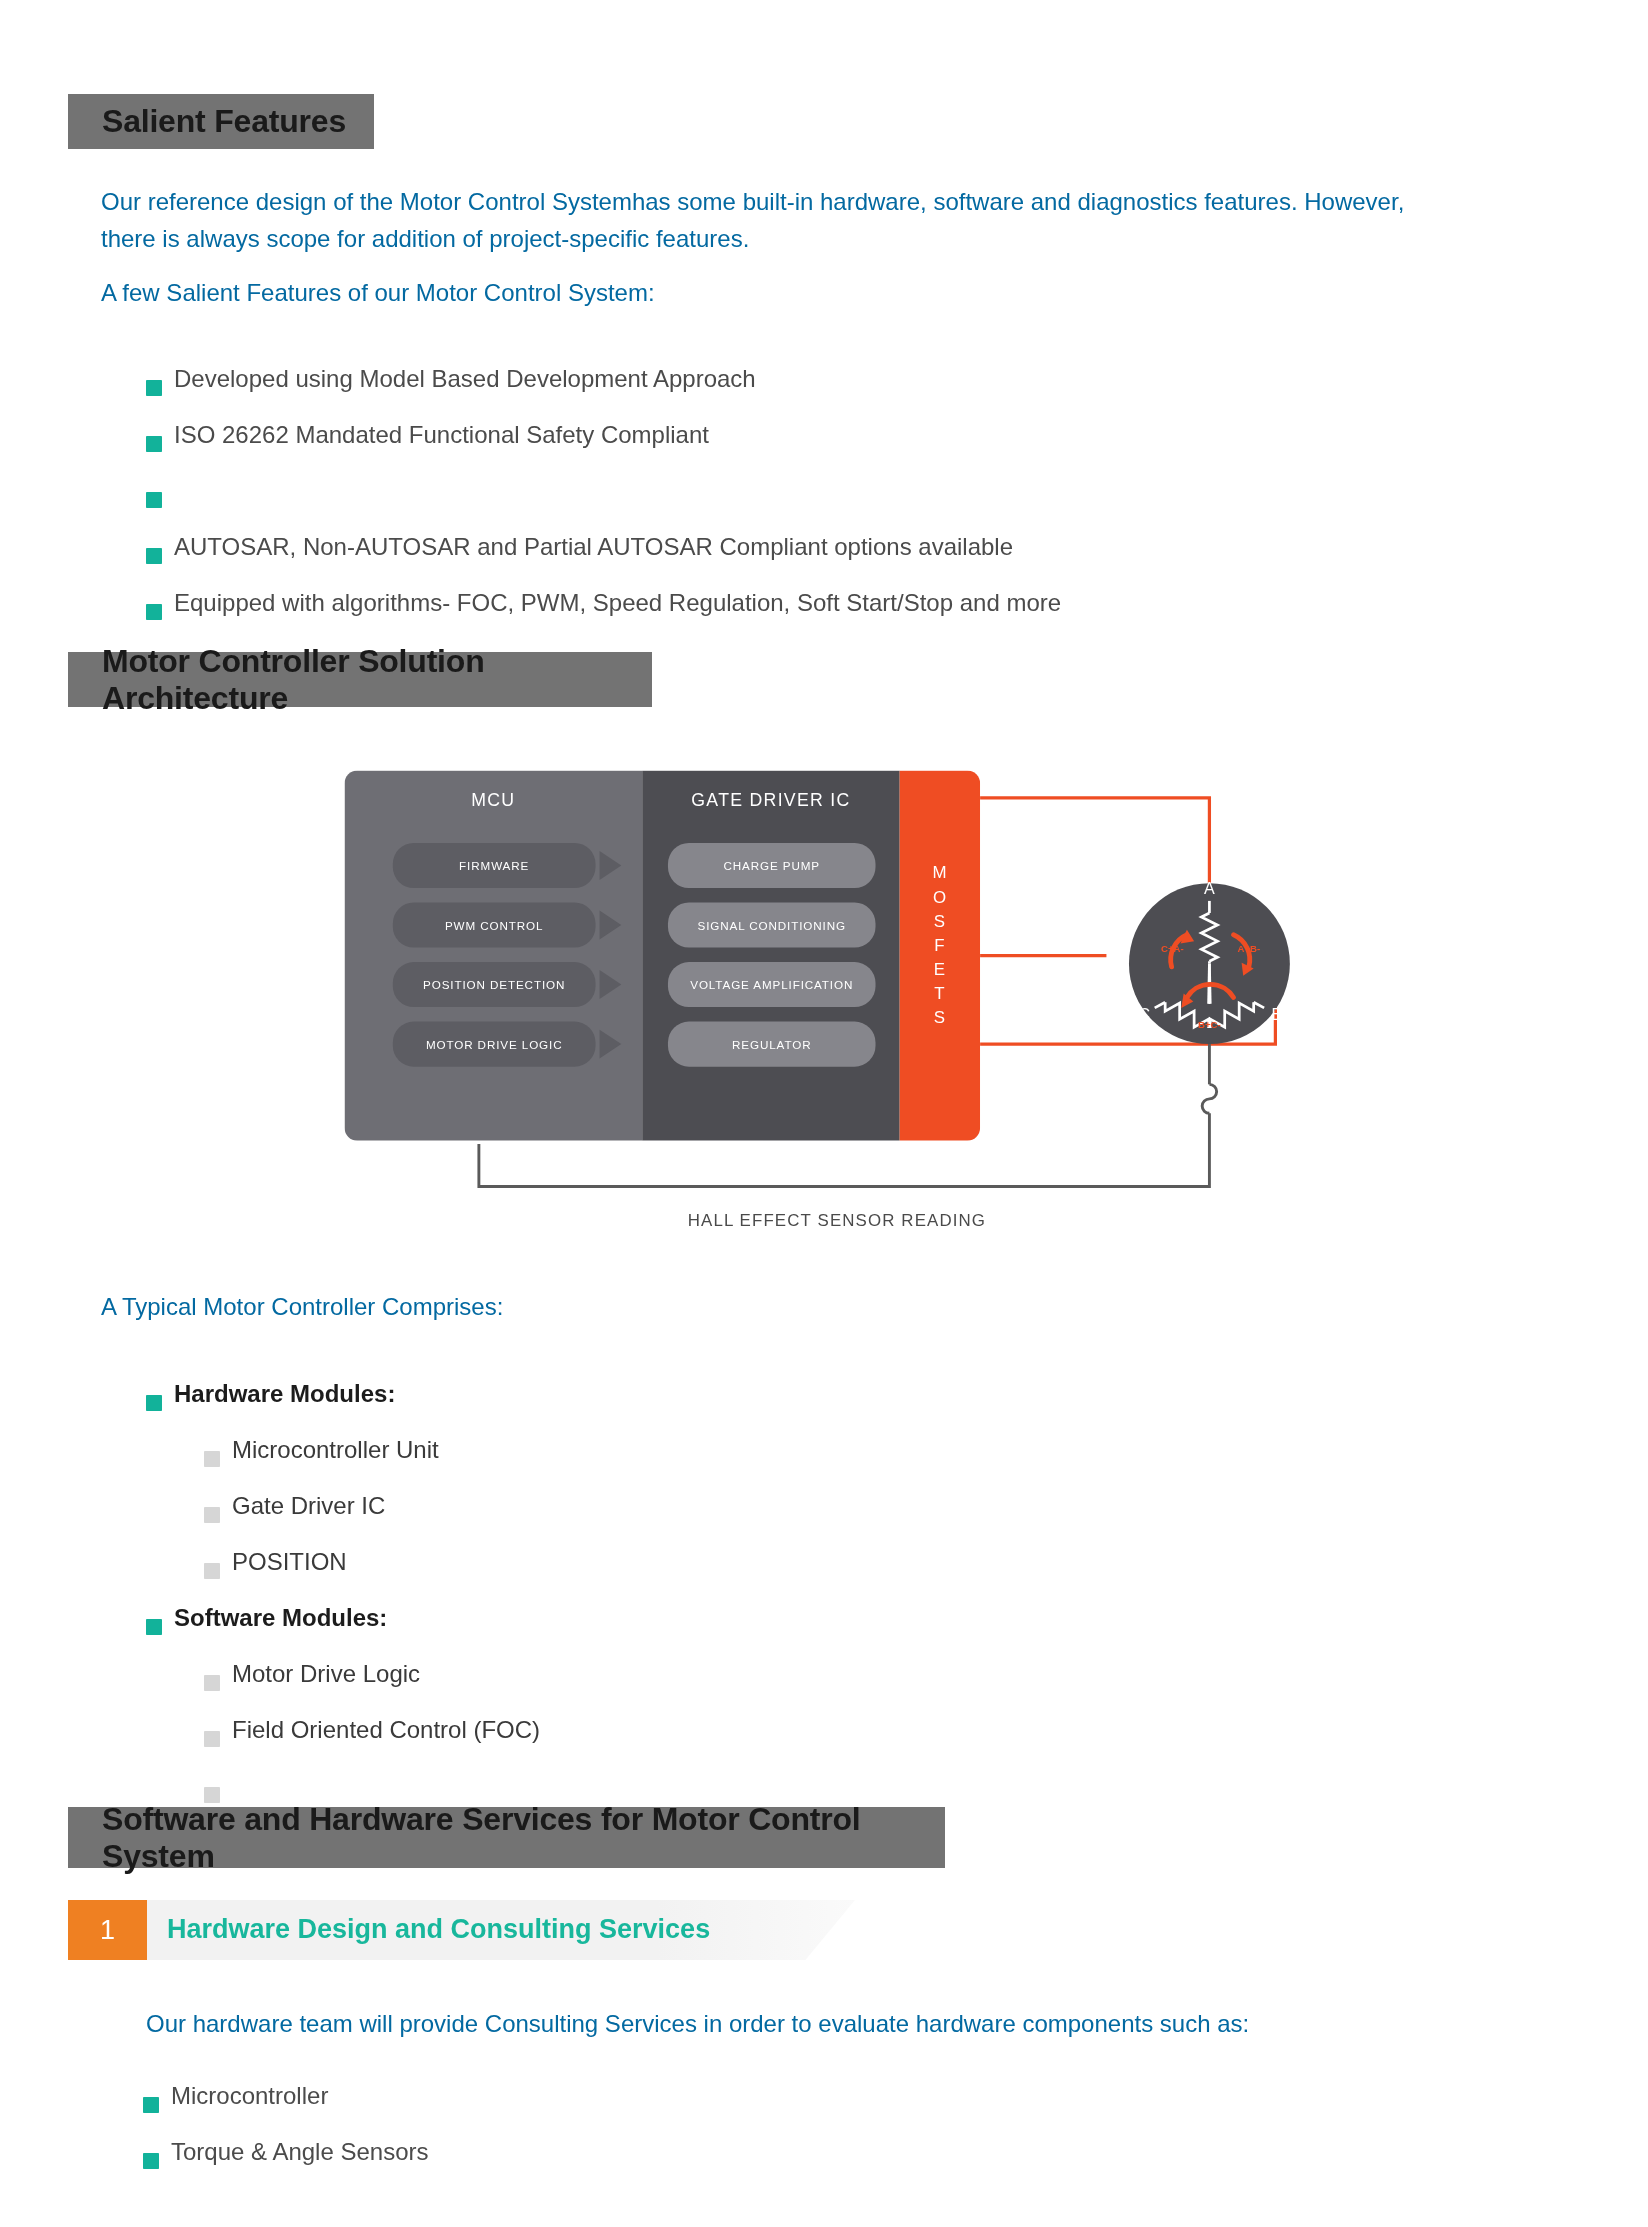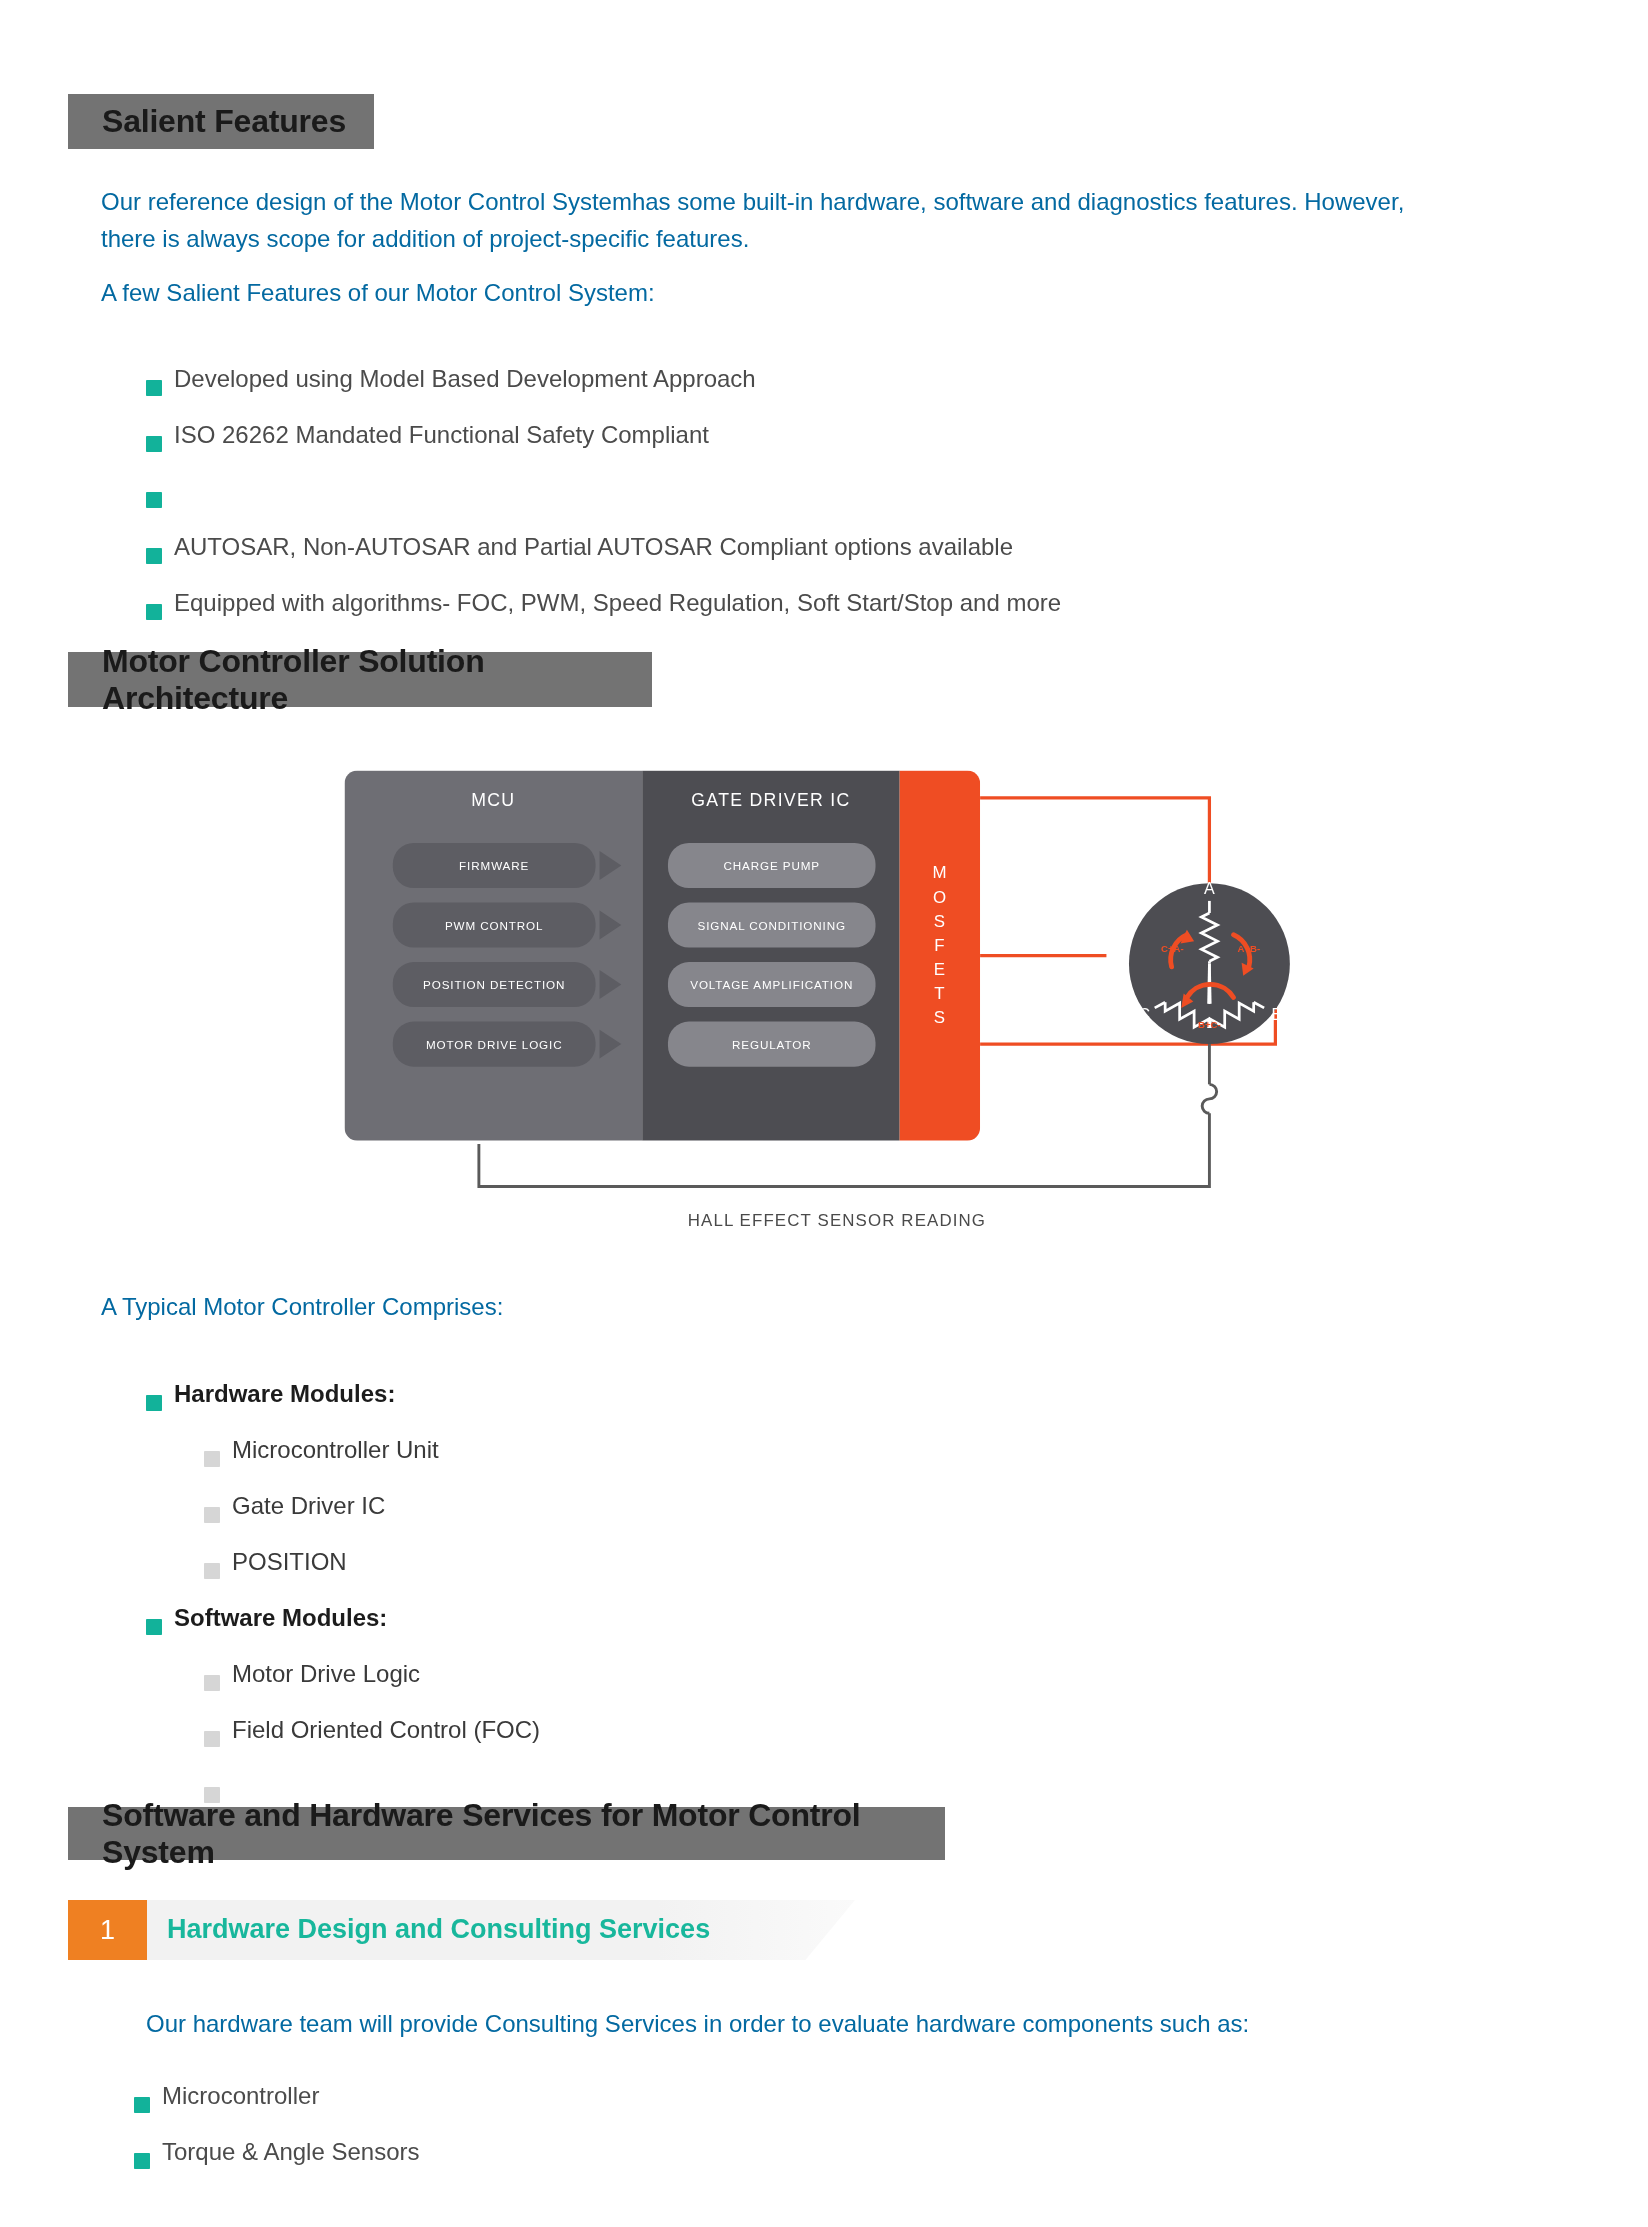--- a/index.html
+++ b/index.html
@@ -284,33 +284,33 @@
     </div>
     <div class="brow" style="margin-left:58px;">
       <div class="bsq grey"></div>
       <div class="btxt plain">Field Oriented Control (FOC)</div>
     </div>
     <div class="brow" style="margin-left:58px;">
       <div class="bsq grey"></div>
     </div>
   </div>
 
-  <div class="sec-band" style="left:68px;top:1807px;width:877px;height:53px;">
+  <div class="sec-band" style="left:68px;top:1807px;width:877px;height:61px;">
     <span>Software and Hardware Services for Motor Control System</span>
   </div>
 
   <div class="svc-band" style="left:147px;top:1900px;width:708px;height:60px;"></div>
   <div class="num-badge" style="left:68px;top:1900px;width:79px;height:60px;">
     <span>1</span>
   </div>
   <div class="svc-label" style="left:167px;top:1914px;">Hardware Design and Consulting Services</div>
 
   <div class="para" style="left:146px;top:2005px;width:1368px;">Our hardware team will provide Consulting Services in order to evaluate hardware components such as:</div>
 
-  <div class="blist" style="left:134px;top:2057px;width:1368px;">
+  <div class="blist" style="left:143px;top:2057px;width:1368px;">
     <div class="brow">
       <div class="bsq"></div>
       <div class="btxt">Microcontroller</div>
     </div>
     <div class="brow">
       <div class="bsq"></div>
       <div class="btxt">Torque &amp; Angle Sensors</div>
     </div>
   </div>
 

